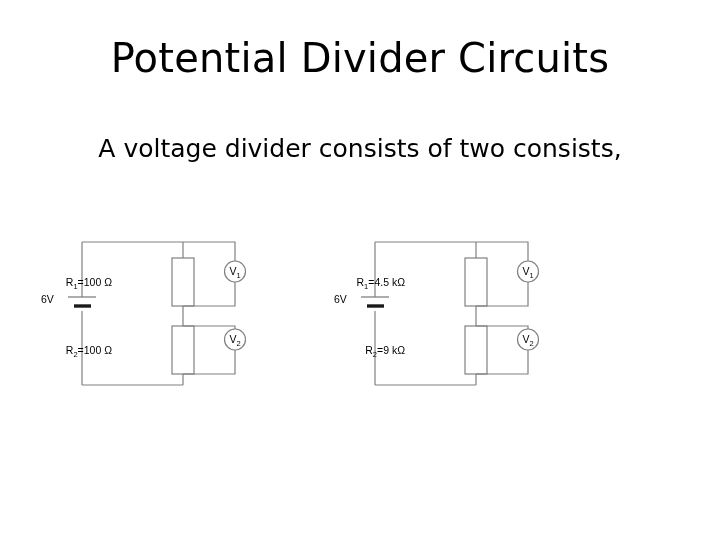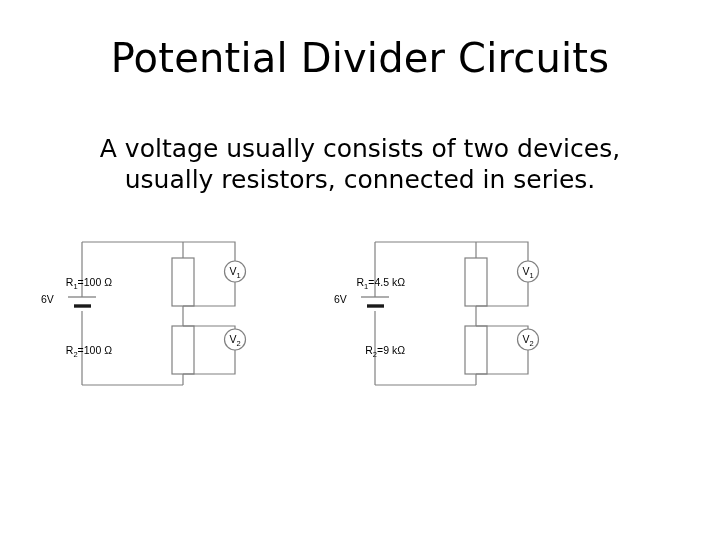--- a/index.html
+++ b/index.html
@@ -90,22 +90,21 @@
   }
 </style>
 </head>
 <body>
 
 <div class="slide">
 
   <div class="slide-title">Potential Divider Circuits</div>
 
   <div class="slide-body">
-    <span class="line1">A voltage usually consists of two devices,</span>
-    <span class="line2">usually resistors, connected in series.</span>
+    <span class="line1">A voltage divider consists of two consists,</span>
   </div>
 
   <div class="circuits">
 
     <svg id="circuit-left" class="circuit-svg" width="230" height="175" viewBox="0 0 230 175">
 
       <g>
 
         <path class="wire" d="M 52,14 L 153,14"></path>
 

